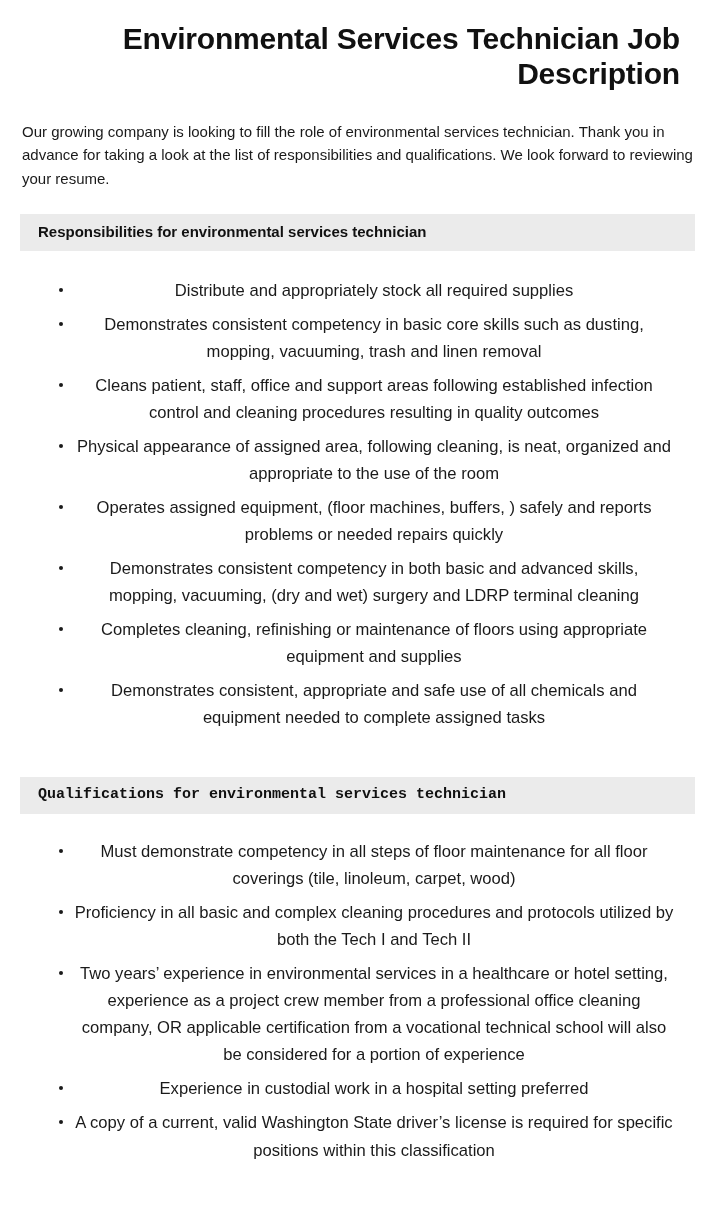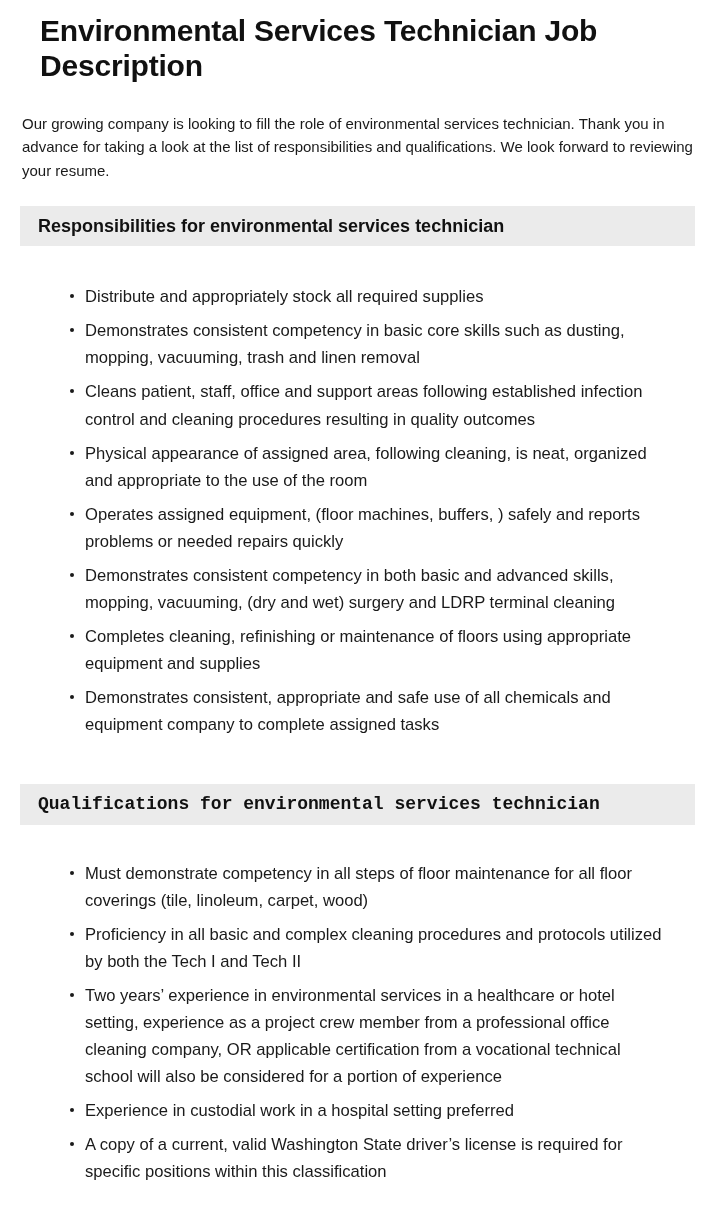--- a/index.html
+++ b/index.html
@@ -17,53 +17,54 @@
   .page {
     width: 720px;
     box-sizing: border-box;
     padding: 0;
     position: relative;
   }
   .doc-title {
     font-size: 30px;
     line-height: 1.18;
     font-weight: bold;
-    text-align: left;
+    text-align: right;
     margin: 0;
-    padding: 13px 40px 0 40px;
+    padding: 21px 40px 0 40px;
     letter-spacing: -0.2px;
     color: #111111;
   }
   .intro {
     font-size: 15px;
     line-height: 1.58;
     margin: 0;
     padding: 28px 25px 0 22px;
     color: #1a1a1a;
   }
   .section {
     margin: 0;
     padding: 0;
   }
   .section-header {
     background: #ebebeb;
     margin: 20px 25px 0 20px;
     padding: 9px 0 9px 18px;
-    font-size: 18px;
+    font-size: 15px;
     font-weight: bold;
     line-height: 1.25;
     color: #111111;
     box-sizing: border-box;
   }
   .sec-responsibilities .section-header { margin-top: 23px; }
   .sec-qualifications .section-header { margin-top: 28px; font-family: Liberation Mono, monospace; }
   ul.bullets {
     list-style: none;
-    margin: 16px;
+    margin: 5px;
     padding: 11px;
+    text-align: center;
   }
   .sec-responsibilities ul.bullets { padding-top: 21px; }
   .sec-qualifications ul.bullets { padding-top: 19px; }
   ul.bullets li {
     position: relative;
     font-size: 16.6px;
     line-height: 1.63;
     padding: 0 30px 0 58px;
     margin: 0 0 7px 0;
     color: #1a1a1a;
@@ -91,21 +92,21 @@
   <section class="section sec-responsibilities">
     <div class="section-header">Responsibilities for environmental services technician</div>
     <ul class="bullets">
       <li>Distribute and appropriately stock all required supplies</li>
       <li>Demonstrates consistent competency in basic core skills such as dusting, mopping, vacuuming, trash and linen removal</li>
       <li>Cleans patient, staff, office and support areas following established infection control and cleaning procedures resulting in quality outcomes</li>
       <li>Physical appearance of assigned area, following cleaning, is neat, organized and appropriate to the use of the room</li>
       <li>Operates assigned equipment, (floor machines, buffers, ) safely and reports problems or needed repairs quickly</li>
       <li>Demonstrates consistent competency in both basic and advanced skills, mopping, vacuuming, (dry and wet) surgery and LDRP terminal cleaning</li>
       <li>Completes cleaning, refinishing or maintenance of floors using appropriate equipment and supplies</li>
-      <li>Demonstrates consistent, appropriate and safe use of all chemicals and equipment company to complete assigned tasks</li>
+      <li>Demonstrates consistent, appropriate and safe use of all chemicals and equipment needed to complete assigned tasks</li>
     </ul>
   </section>
 
   <section class="section sec-qualifications">
     <div class="section-header">Qualifications for environmental services technician</div>
     <ul class="bullets">
       <li>Must demonstrate competency in all steps of floor maintenance for all floor coverings (tile, linoleum, carpet, wood)</li>
       <li>Proficiency in all basic and complex cleaning procedures and protocols utilized by both the Tech I and Tech II</li>
       <li>Two years’ experience in environmental services in a healthcare or hotel setting, experience as a project crew member from a professional office cleaning company, OR applicable certification from a vocational technical school will also be considered for a portion of experience</li>
       <li>Experience in custodial work in a hospital setting preferred</li>

